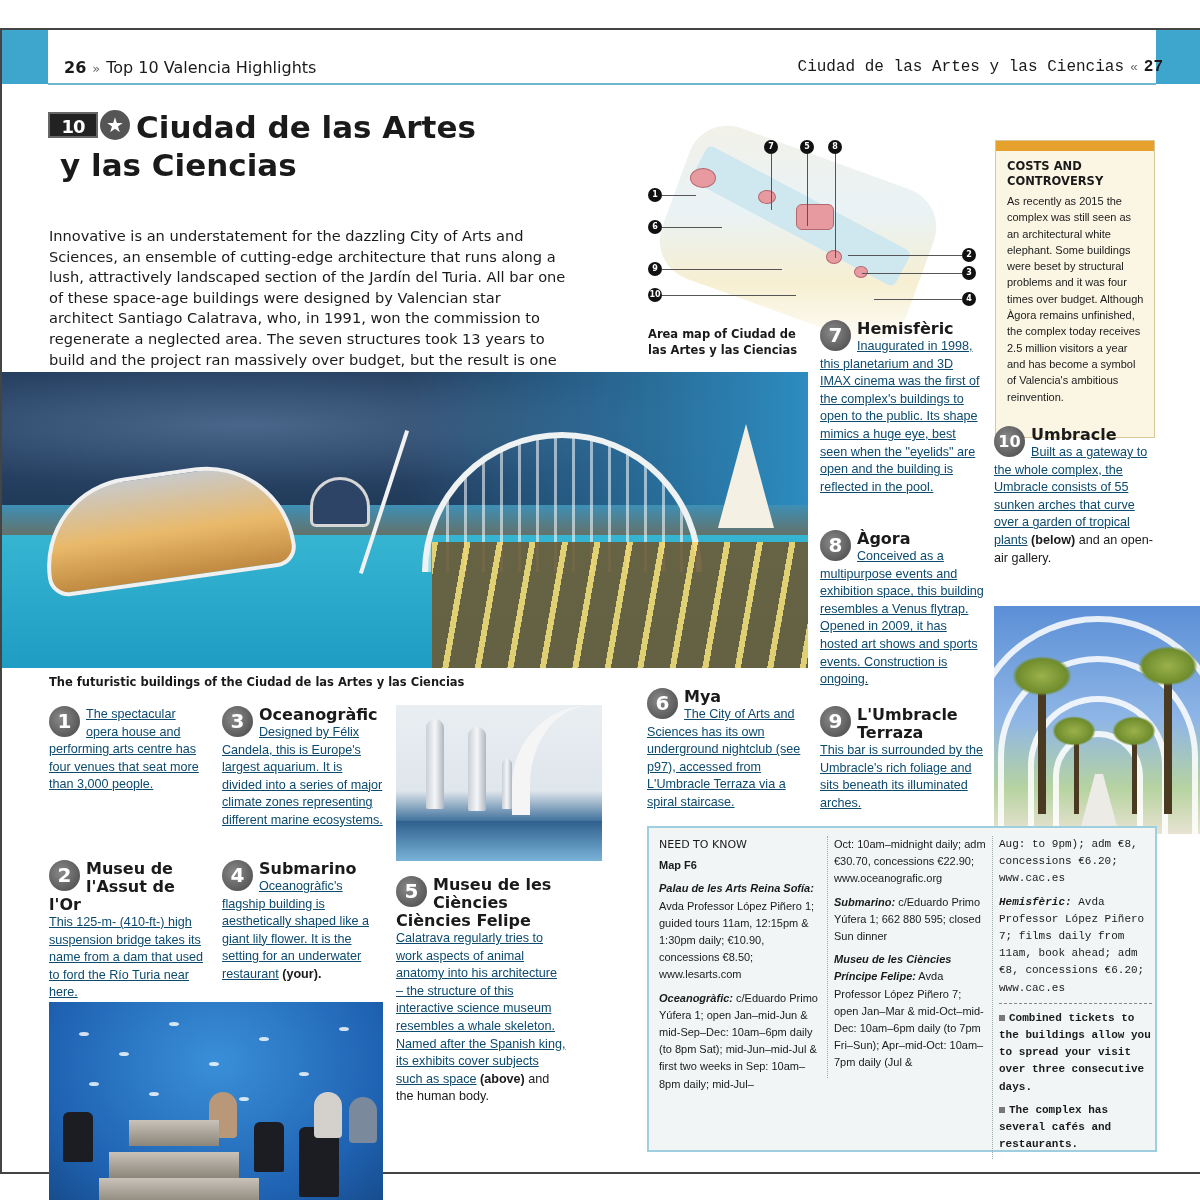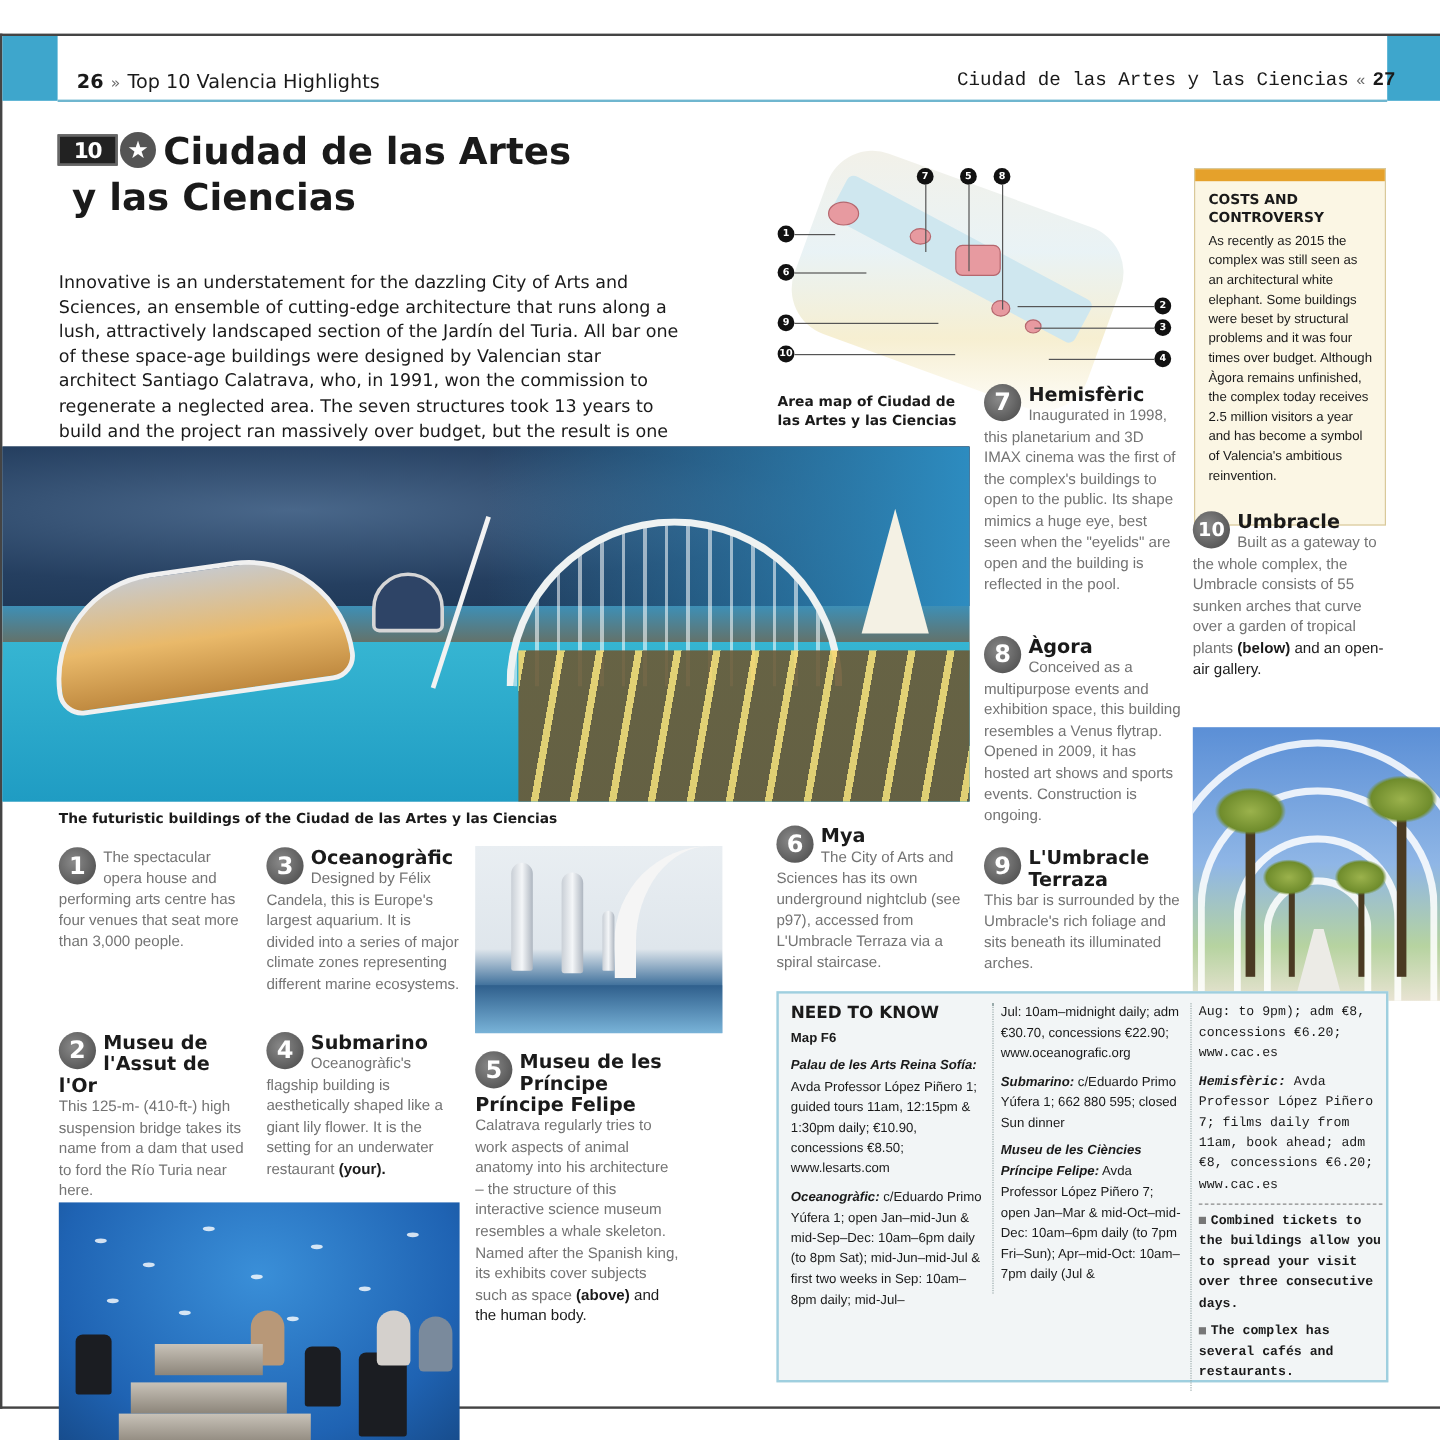--- a/index.html
+++ b/index.html
@@ -48,21 +48,21 @@
 
   .sidebar-box { position: absolute; left: 993px; top: 110px; width: 160px; height: 298px; background: #fbf6e4; border: 1px solid #d9c99a; }
   .sidebar-box .bar { height: 10px; background: #e5a12b; }
   .sidebar-box h4 { font-size: 11.5px; font-weight: bold; line-height: 15px; margin: 8px 0 4px 11px; color: #1a1a1a; }
   .sidebar-box p { font-size: 11px; line-height: 16.3px; margin: 0 10px 0 11px; color: #1a1a1a; font-family: "Liberation Sans", sans-serif; }
 
   .entry { position: absolute; font-size: 12.6px; line-height: 17.6px; color: #1a1a1a; font-family: "Liberation Sans", sans-serif; }
   .entry .num { float: left; width: 31px; height: 31px; border-radius: 50%; background: radial-gradient(circle at 40% 40%, #8a8a8a 0%, #5a5a5a 70%, #444 100%); color: #fff; font-weight: bold; font-size: 20px; text-align: center; line-height: 31px; margin: 0 6px 0 0; font-family: "DejaVu Sans", sans-serif; }
   .entry .num.ten { font-size: 16px; }
   .entry .ehead { display: block; font-size: 16px; font-weight: bold; line-height: 18px; color: #1a1a1a; font-family: "DejaVu Sans", sans-serif; }
-  .entry .ebody { color: #737373; }
+  .entry .ebody { color: #0c4a6e; text-decoration: underline; }
   .entry b.ref { font-weight: bold; }
 
   .photo-small { position: absolute; overflow: hidden; }
   .museum-photo { left: 394px; top: 675px; width: 206px; height: 156px; background: linear-gradient(180deg, #e9eef2 0%, #dfe6ec 55%, #3c6e9a 75%, #6aa4cf 100%); }
   .museum-photo .rocket { position: absolute; width: 18px; background: linear-gradient(90deg, #c9cfd6, #f4f6f8, #aeb6c0); border-radius: 9px 9px 2px 2px; }
   .museum-photo .arch { position: absolute; right: 0; top: 0; width: 90px; height: 110px; border-left: 18px solid #f5f5f5; border-radius: 80px 0 0 0; }
   .museum-photo .floor { position: absolute; left: 0; bottom: 0; width: 100%; height: 40px; background: linear-gradient(180deg, #2f5f8c 0%, #79b3d8 100%); }
   .umbr-photo { left: 992px; top: 576px; width: 208px; height: 228px; background: linear-gradient(180deg, #5b8fd6 0%, #8fb6e6 50%, #b6d3a0 80%, #e8e3d2 100%); }
   .umbr-photo .ring { position: absolute; left: 50%; border: 6px solid rgba(255,255,255,0.85); border-bottom: none; border-radius: 200px 200px 0 0; transform: translateX(-50%); }
   .umbr-photo .palm { position: absolute; bottom: 20px; width: 8px; background: #4a3a22; }
@@ -73,21 +73,21 @@
   .resto-photo .table { position: absolute; height: 26px; background: linear-gradient(180deg, #c8c2b8, #8c857a); }
   .resto-photo .chair { position: absolute; width: 30px; height: 50px; background: #1b1d22; border-radius: 6px 6px 2px 2px; }
   .resto-photo .person { position: absolute; width: 28px; height: 46px; border-radius: 14px 14px 4px 4px; background: #b89878; }
 
   .ntk { position: absolute; left: 645px; top: 796px; width: 510px; height: 326px; background: #f2f5f6; border: 2px solid #9fcfdf; }
   .ntk-col { position: absolute; top: 8px; width: 160px; font-size: 11px; line-height: 17.2px; color: #1a1a1a; font-family: "Liberation Sans", sans-serif; }
   .ntk-col p { margin-bottom: 6px; }
   .ntk-col.c1 { left: 10px; }
   .ntk-col.c2 { left: 178px; border-left: 1px dotted #9aa; padding-left: 6px; }
   .ntk-col.c3 { left: 343px; border-left: 1px dotted #9aa; padding-left: 6px; font-family: Liberation Mono, monospace; }
-  .ntk h4 { font-size: 14px; font-weight: bold; margin: 0 0 4px 0; font-family: "DejaVu Sans", sans-serif; }
+  .ntk h4 { font-size: 11px; font-weight: normal; margin: 0 0 4px 0; font-family: "DejaVu Sans", sans-serif; }
   .ntk .mapref { font-weight: bold; margin-bottom: 6px; }
   .ntk .pl { font-style: italic; font-weight: bold; }
   .ntk .sep { border-top: 1px dashed #888; margin: 4px 0 6px 0; }
   .ntk .tip { font-weight: bold; }
   .ntk .tip .sq { display: inline-block; width: 6px; height: 6px; background: #777; margin-right: 4px; vertical-align: middle; }
 </style>
 </head>
 <body>
 
 <div class="page">
@@ -189,21 +189,21 @@
   <div class="photo-small museum-photo">
     <div class="rocket" style="left:30px;top:14px;height:90px;"></div>
     <div class="rocket" style="left:72px;top:22px;height:84px;"></div>
     <div class="rocket" style="left:106px;top:54px;height:50px;width:10px;"></div>
     <div class="arch"></div>
     <div class="floor"></div>
   </div>
 
   <div class="entry" style="left:394px; top:846px; width:170px;">
     <span class="num">5</span>
-    <span class="ehead">Museu de les Príncipe Príncipe Felipe</span>
+    <span class="ehead">Museu de les Ciències Ciències Felipe</span>
     <span class="ebody">Calatrava regularly tries to work aspects of animal anatomy into his architecture – the structure of this interactive science museum resembles a whale skeleton. Named after the Spanish king, its exhibits cover subjects such as space</span>
     <b class="ref">(above)</b><span> and the human body.</span>
   </div>
 
   <div class="entry" style="left:645px; top:658px; width:162px;">
     <span class="num">6</span>
     <span class="ehead">Mya</span>
     <span class="ebody">The City of Arts and Sciences has its own underground nightclub (see p97), accessed from L'Umbracle Terraza via a spiral staircase.</span>
   </div>
 
@@ -272,21 +272,21 @@
   </div>
 
   <div class="ntk">
     <div class="ntk-col c1">
       <h4>NEED TO KNOW</h4>
       <div class="mapref">Map F6</div>
       <p><span class="pl">Palau de les Arts Reina Sofía:</span><span> Avda Professor López Piñero 1; guided tours 11am, 12:15pm &amp; 1:30pm daily; €10.90, concessions €8.50; www.lesarts.com</span></p>
       <p><span class="pl">Oceanogràfic:</span><span> c/Eduardo Primo Yúfera 1; open Jan–mid-Jun &amp; mid-Sep–Dec: 10am–6pm daily (to 8pm Sat); mid-Jun–mid-Jul &amp; first two weeks in Sep: 10am–8pm daily; mid-Jul–</span></p>
     </div>
     <div class="ntk-col c2">
-      <p>Jul: 10am–midnight daily; adm €30.70, concessions €22.90; www.oceanografic.org</p>
+      <p>Oct: 10am–midnight daily; adm €30.70, concessions €22.90; www.oceanografic.org</p>
       <p><span class="pl">Submarino:</span><span> c/Eduardo Primo Yúfera 1; 662 880 595; closed Sun dinner</span></p>
       <p><span class="pl">Museu de les Ciències Príncipe Felipe:</span><span> Avda Professor López Piñero 7; open Jan–Mar &amp; mid-Oct–mid-Dec: 10am–6pm daily (to 7pm Fri–Sun); Apr–mid-Oct: 10am–7pm daily (Jul &amp;</span></p>
     </div>
     <div class="ntk-col c3">
       <p>Aug: to 9pm); adm €8, concessions €6.20; www.cac.es</p>
       <p><span class="pl">Hemisfèric:</span><span> Avda Professor López Piñero 7; films daily from 11am, book ahead; adm €8, concessions €6.20; www.cac.es</span></p>
       <div class="sep"></div>
       <p class="tip"><span class="sq"></span><span>Combined tickets to the buildings allow you to spread your visit over three consecutive days.</span></p>
       <p class="tip"><span class="sq"></span><span>The complex has several cafés and restaurants.</span></p>
     </div>

